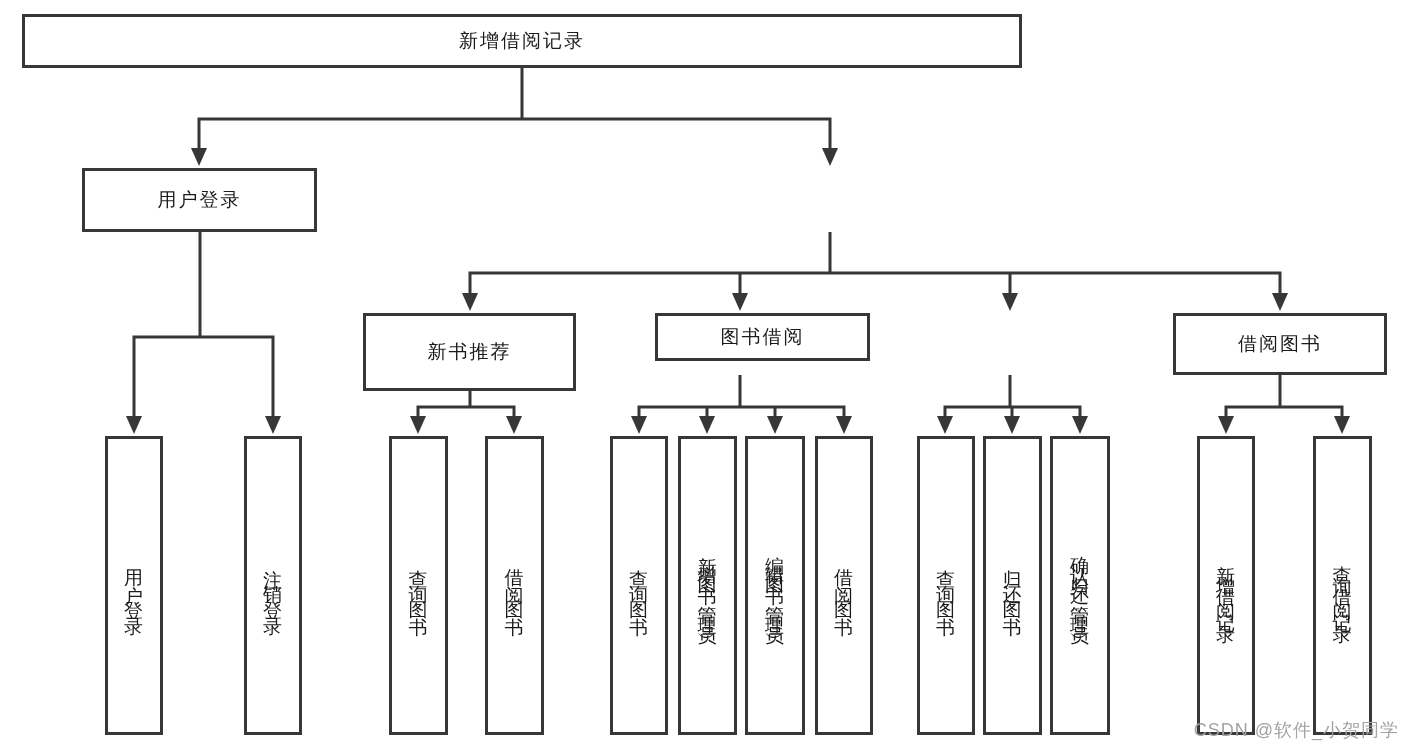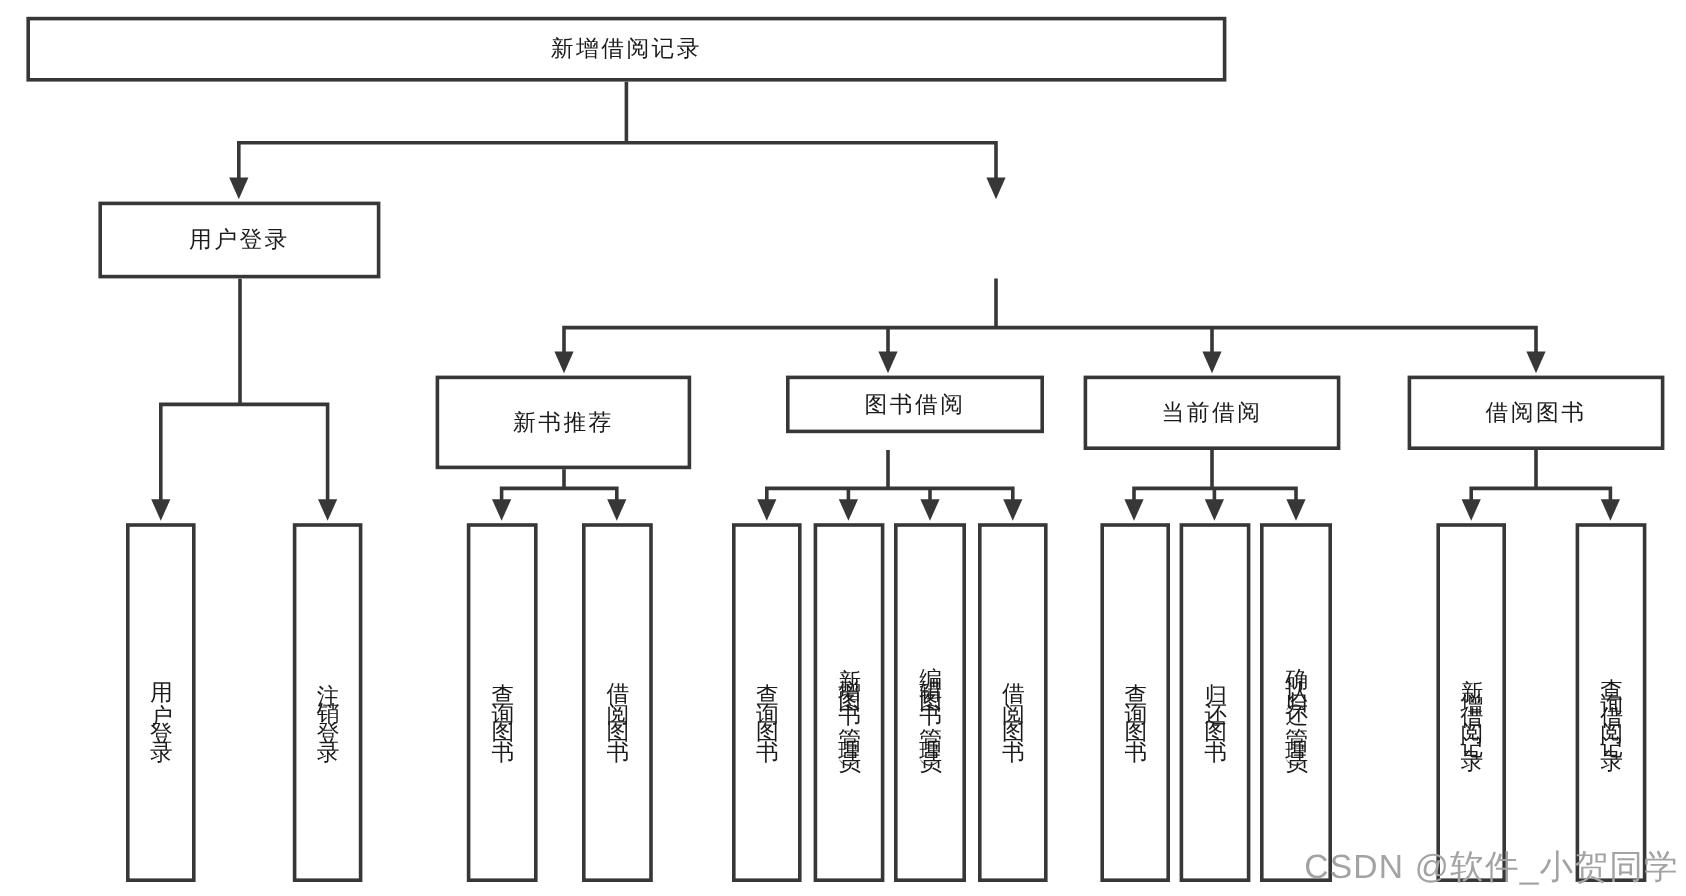--- a/index.html
+++ b/index.html
@@ -33,21 +33,21 @@
     font-size: 19px;
     line-height: 1;
   }
   .sp-w span { letter-spacing: 16px; }
   .sp-m span { letter-spacing: 12px; }
   .sp-t span { letter-spacing: 10px; }
   .watermark {
     position: absolute;
     right: 6px;
     bottom: 5px;
-    font-size: 28px;
+    font-size: 18px;
     color: var(--wm, #a3a3a3);
     letter-spacing: 1px;
     white-space: nowrap;
   }
 </style>
 </head>
 <body>
 
 <div class="canvas">
 
@@ -90,21 +90,20 @@
       <polygon points="1334,416 1350,416 1342,434"></polygon>
     </g>
   </svg>
 
   <div class="box h" style="left:22px; top:14px; width:1000px; height:54px;">新增借阅记录</div>
 
   <div class="box h" style="left:82px; top:168px; width:235px; height:64px;">用户登录</div>
 
   <div class="box h" style="left:363px; top:313px; width:213px; height:78px;">新书推荐</div>
   <div class="box h" style="left:655px; top:313px; width:215px; height:48px;">图书借阅</div>
-  <div class="box h" style="left:903px; top:313px; width:214px; height:62px;">当前借阅</div>
   <div class="box h" style="left:1173px; top:313px; width:214px; height:62px;">借阅图书</div>
 
   <div class="box v sp-w" style="left:105px; top:436px; width:58px; height:299px;">
     <span>用户登录</span>
     </div>
   <div class="box v sp-w" style="left:244px; top:436px; width:58px; height:299px;">
     <span>注销登录</span>
     </div>
 
   <div class="box v sp-w" style="left:389px; top:436px; width:59px; height:299px;">

